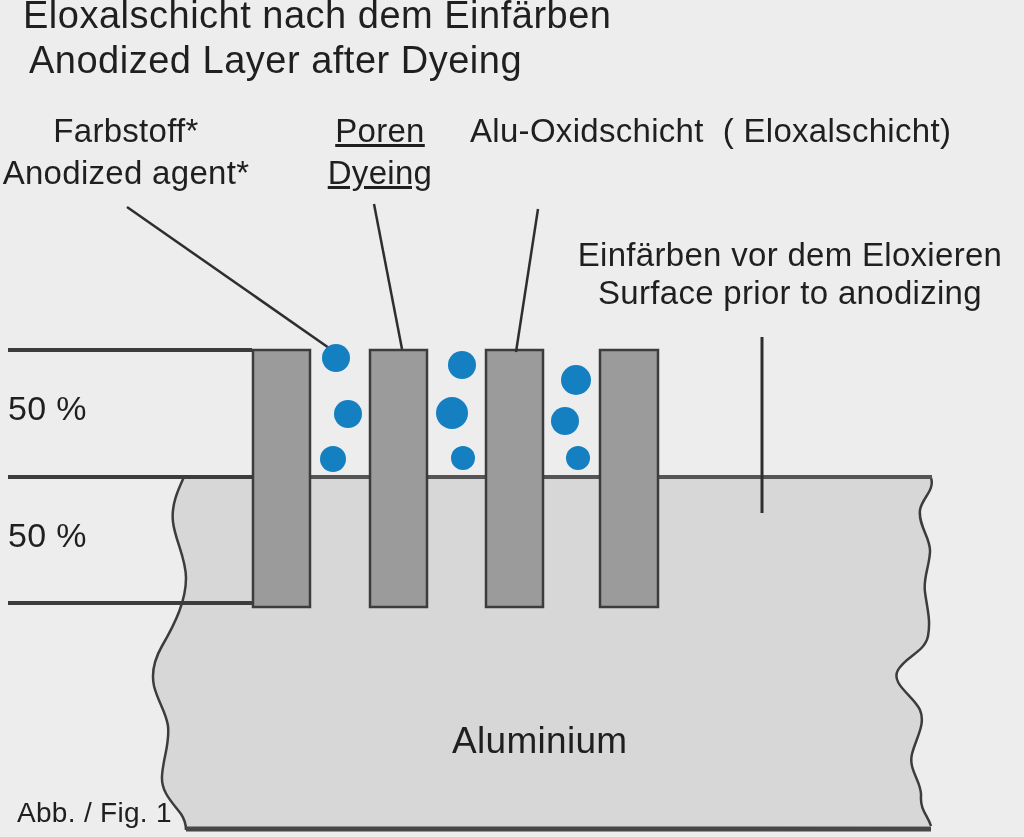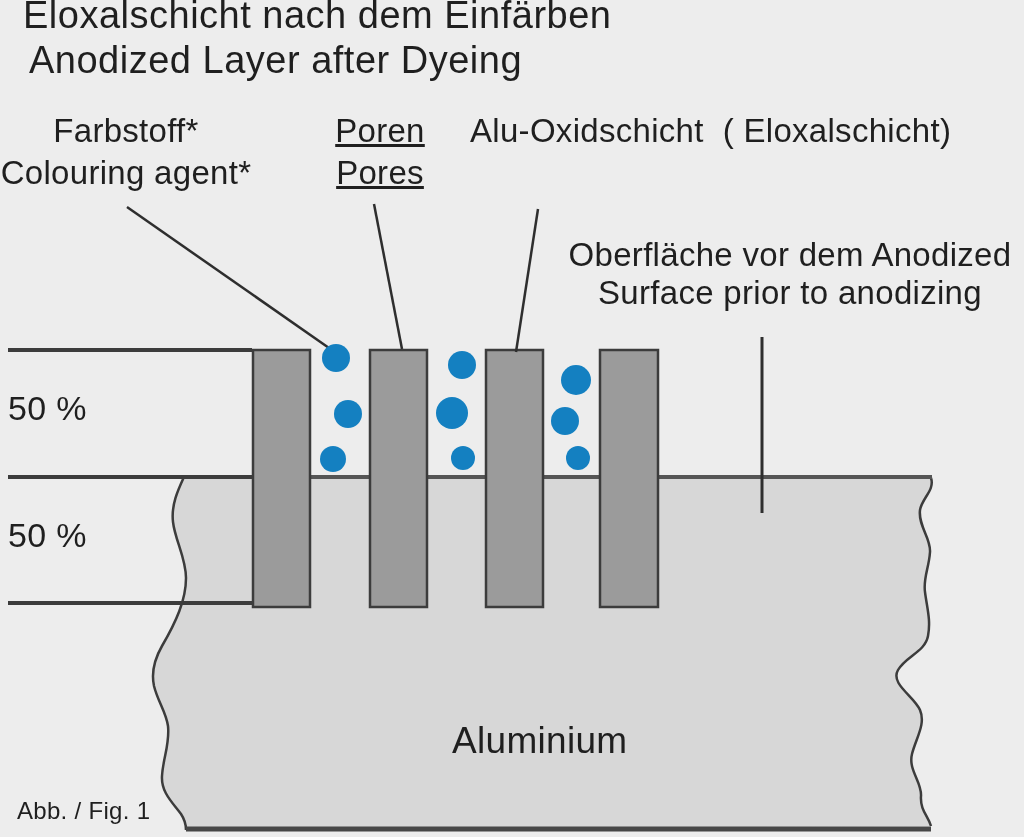--- a/index.html
+++ b/index.html
@@ -84,26 +84,26 @@
       <circle cx="463" cy="458" r="12"></circle>
       <circle cx="576" cy="380" r="15"></circle>
       <circle cx="565" cy="421" r="14"></circle>
       <circle cx="578" cy="458" r="12"></circle>
     </g>
 </svg>
 
 <div class="txt title-line" style="left:23px;top:-4px;">Eloxalschicht nach dem Einfärben</div>
 <div class="txt title-line" style="left:29px;top:41px;">Anodized Layer after Dyeing</div>
 
-<div class="txt label two-line centered" style="left:0px;top:110px;width:252px;"><span>Farbstoff*</span><br><span>Colouring agent*</span></div>
+<div class="txt label two-line centered" style="left:0px;top:110px;width:252px;"><span>Farbstoff*</span><br><span>Anodized agent*</span></div>
 
-<div class="txt label two-line centered" style="left:320px;top:110px;width:120px;text-decoration:underline;"><span>Poren</span><br><span>Pores</span></div>
+<div class="txt label two-line centered" style="left:320px;top:110px;width:120px;text-decoration:underline;"><span>Poren</span><br><span>Dyeing</span></div>
 
 <div class="txt label two-line" style="left:470px;top:110px;"><span>Alu-Oxidschicht  ( Eloxalschicht)</span><br></div>
 
-<div class="txt label two-line centered" style="left:555px;top:236px;width:470px;line-height:38px;"><span>Oberfläche vor dem Anodized</span><br><span>Surface prior to anodizing</span></div>
+<div class="txt label two-line centered" style="left:555px;top:236px;width:470px;line-height:38px;"><span>Einfärben vor dem Eloxieren</span><br><span>Surface prior to anodizing</span></div>
 
 <div class="txt" style="left:8px;top:391px;font-size:34px;">50 %</div>
 <div class="txt" style="left:8px;top:518px;font-size:34px;">50 %</div>
 
 <div class="txt" style="left:452px;top:722px;font-size:37px;text-align:right;">Aluminium</div>
 
-<div class="txt" style="left:17px;top:799px;font-size:24px;">Abb. / Fig. 1</div>
+<div class="txt" style="left:17px;top:799px;font-size:28px;">Abb. / Fig. 1</div>
 
 </body></html>

